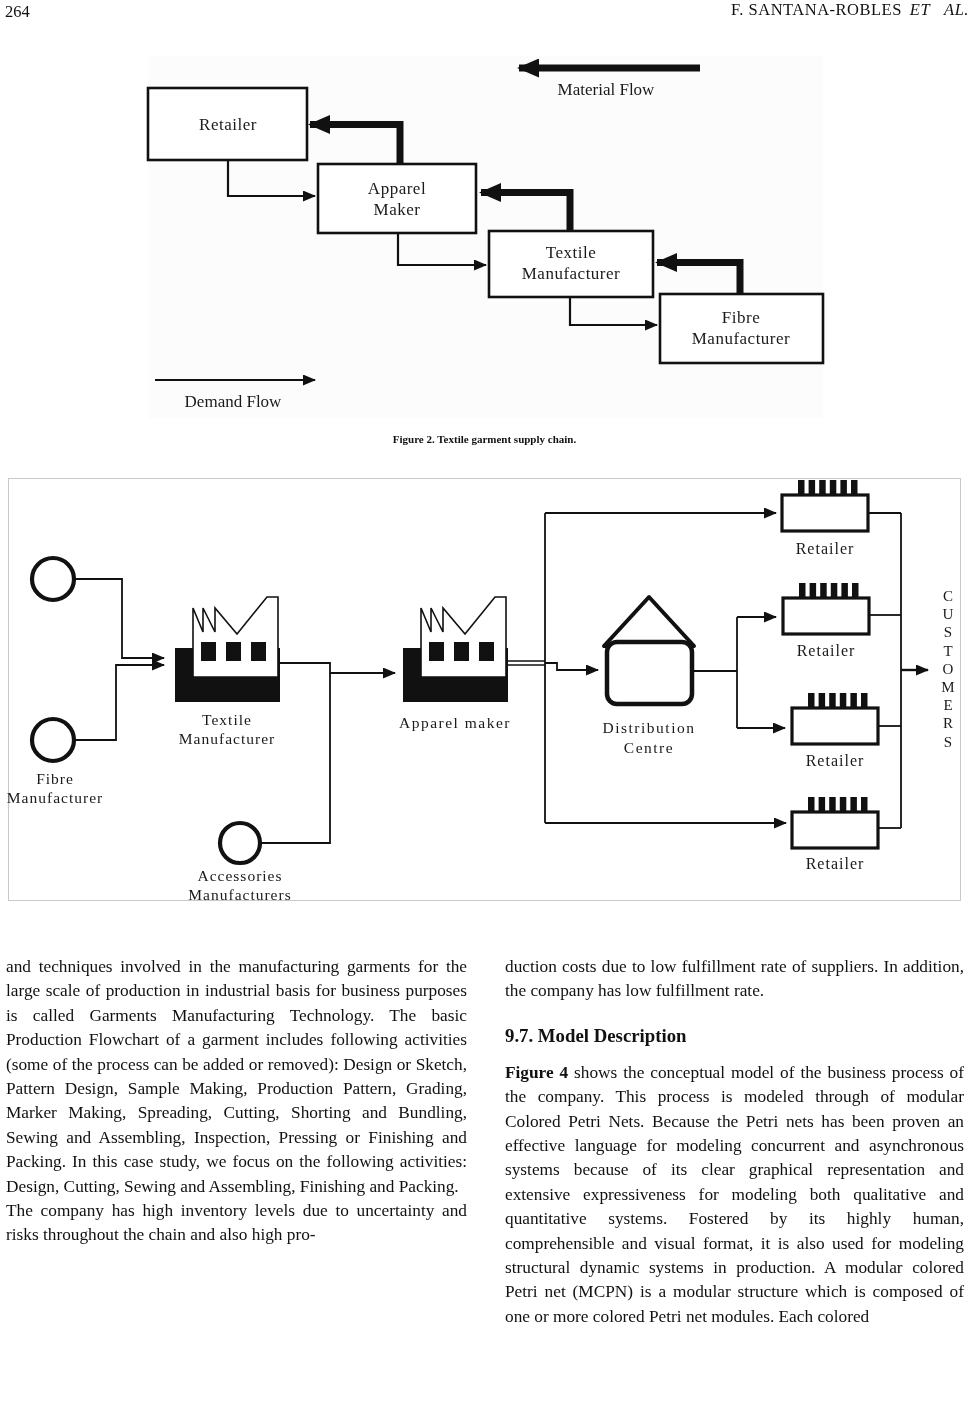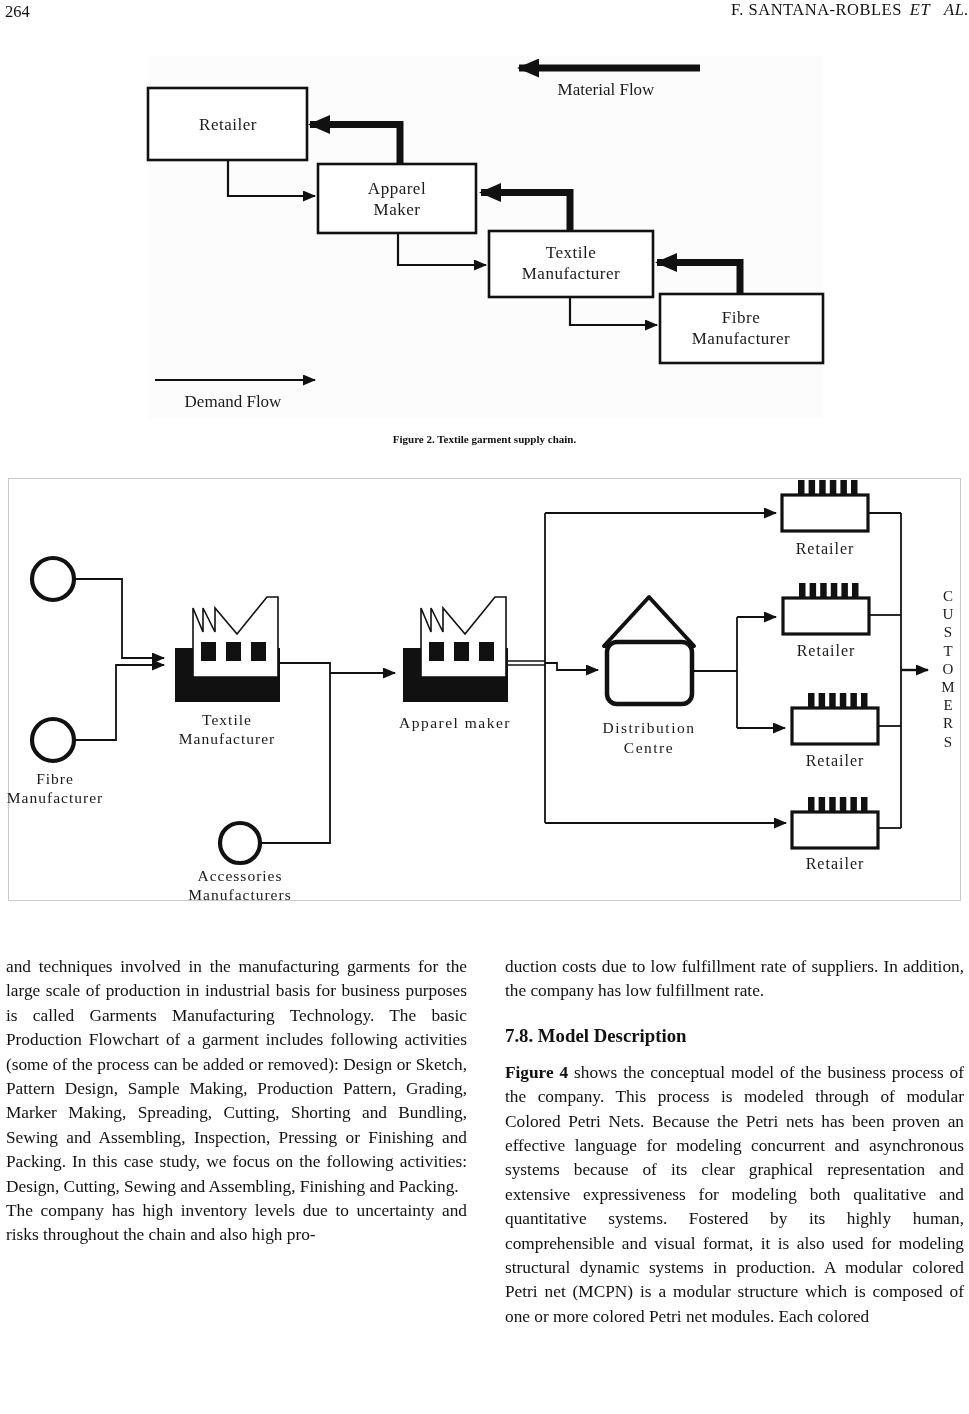--- a/index.html
+++ b/index.html
@@ -166,18 +166,18 @@
   </svg>
 
 
   <div class="col" style="left:6px;width:461px;">
     <p>and techniques involved in the manufacturing garments for the large scale of production in industrial basis for business purposes is called Garments Manufacturing Technology. The basic Production Flowchart of a garment includes following activities (some of the process can be added or removed): Design or Sketch, Pattern Design, Sample Making, Production Pattern, Grading, Marker Making, Spreading, Cutting, Shorting and Bundling, Sewing and Assembling, Inspection, Pressing or Finishing and Packing. In this case study, we focus on the following activities: Design, Cutting, Sewing and Assembling, Finishing and Packing.</p>
     <p>The company has high inventory levels due to uncertainty and risks throughout the chain and also high pro-</p>
   </div>
 
   <div class="col" style="left:505px;width:459px;">
     <p>duction costs due to low fulfillment rate of suppliers. In addition, the company has low fulfillment rate.</p>
-    <h3>7.8. Model Description</h3>
+    <h3>9.7. Model Description</h3>
     <p><span class="lead-bold">Figure 4</span><span> shows the conceptual model of the business process of the company. This process is modeled through of modular Colored Petri Nets. Because the Petri nets has been proven an effective language for modeling concurrent and asynchronous systems because of its clear graphical representation and extensive expressiveness for modeling both qualitative and quantitative systems. Fostered by its highly human, comprehensible and visual format, it is also used for modeling structural dynamic systems in production. A modular colored Petri net (MCPN) is a modular structure which is composed of one or more colored Petri net modules. Each colored</span></p>
   </div>
 
 
 </div>
 
 </body></html>

